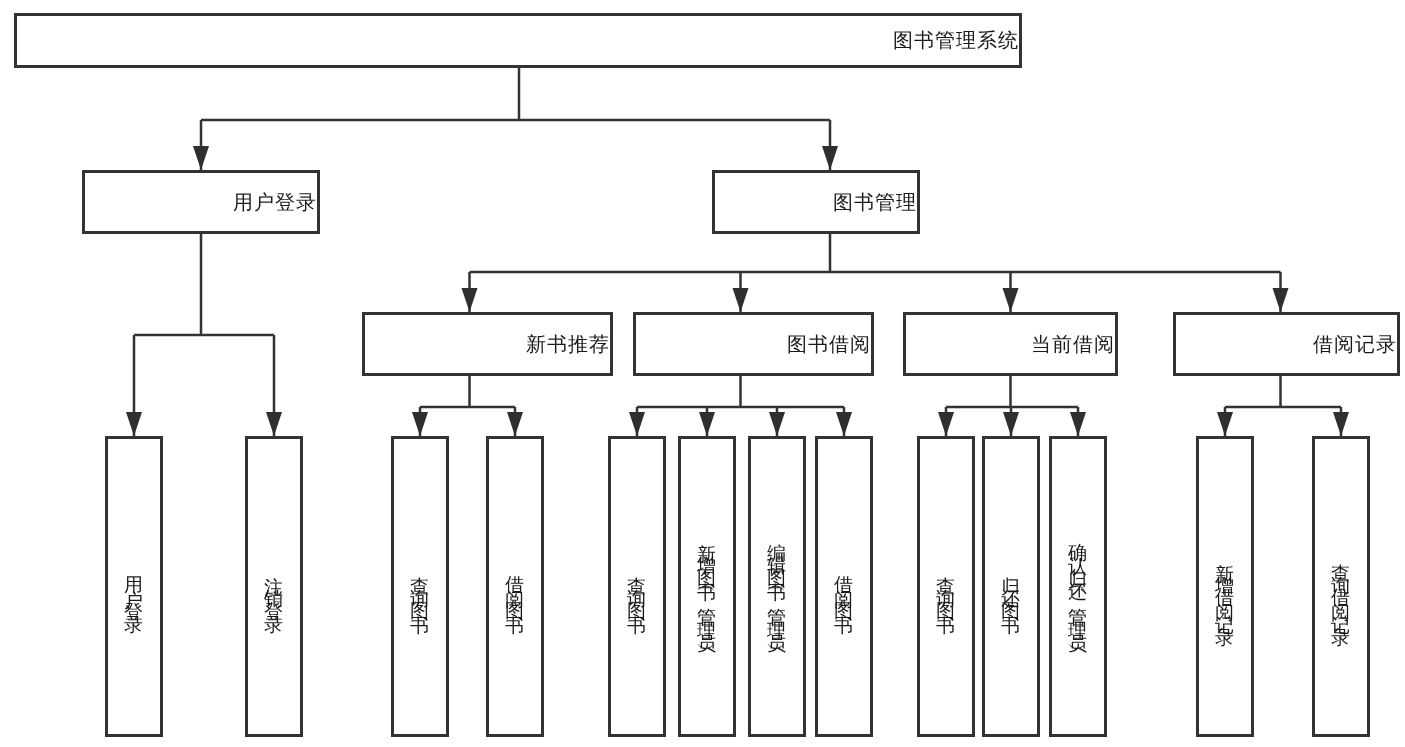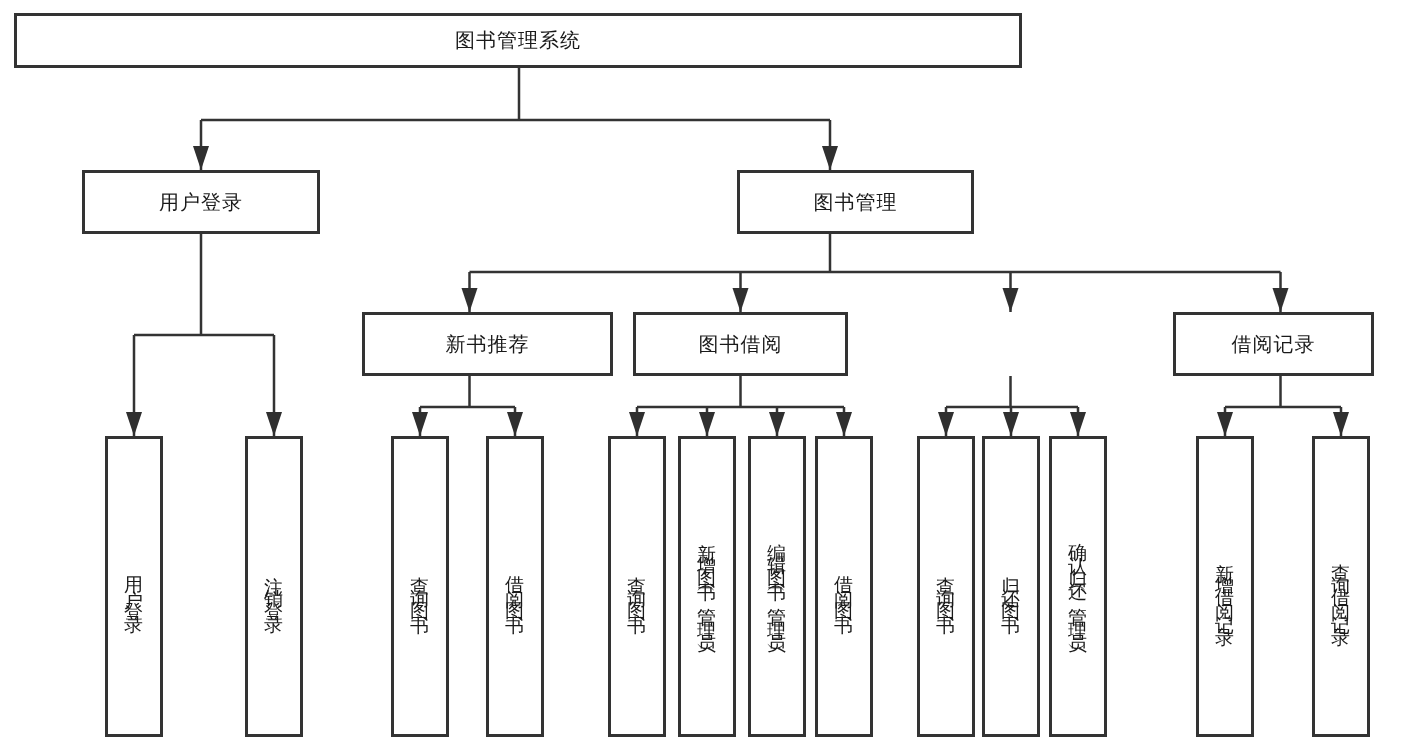--- a/index.html
+++ b/index.html
@@ -38,20 +38,21 @@
     display: flex;
     align-items: center;
     justify-content: center;
     color: #1a1a1a;
     z-index: 1;
   }
   .hbox {
     font-size: 20px;
     letter-spacing: 1px;
     white-space: nowrap;
+    justify-content: flex-end;
   }
   .vbox {
     font-size: 19px;
     line-height: 1;
   }
   .vbox .vlabel {
     writing-mode: vertical-rl;
     text-orientation: mixed;
     letter-spacing: 13px;
     white-space: nowrap;
@@ -108,31 +109,34 @@
     <polygon points="1333,412 1349,412 1341,436"></polygon>
   </svg>
 
   <div class="node hbox" style="left:14px; top:13px; width:1008px; height:55px">
     <span>图书管理系统</span>
   </div>
 
   <div class="node hbox" style="left:82px; top:170px; width:238px; height:64px">
     <span>用户登录</span>
   </div>
-  <div class="node hbox" style="left:737px; top:170px; width:237px; height:64px">
+  <div class="node hbox" style="left:712px; top:170px; width:208px; height:64px">
     <span>图书管理</span>
   </div>
 
   <div class="node hbox" style="left:362px; top:312px; width:251px; height:64px">
     <span>新书推荐</span>
   </div>
-  <div class="node hbox" style="left:633px; top:312px; width:215px; height:64px">
+  <div class="node hbox" style="left:633px; top:312px; width:241px; height:64px">
     <span>图书借阅</span>
   </div>
-  <div class="node hbox" style="left:1173px; top:312px; width:201px; height:64px">
+  <div class="node hbox" style="left:903px; top:312px; width:215px; height:64px">
+    <span>当前借阅</span>
+  </div>
+  <div class="node hbox" style="left:1173px; top:312px; width:227px; height:64px">
     <span>借阅记录</span>
   </div>
 
   <div class="node vbox" style="left:105px; top:436px; width:58px; height:301px">
     <span class="vlabel">用户登录</span>
   </div>
   <div class="node vbox" style="left:245px; top:436px; width:58px; height:301px">
     <span class="vlabel">注销登录</span>
   </div>
 

